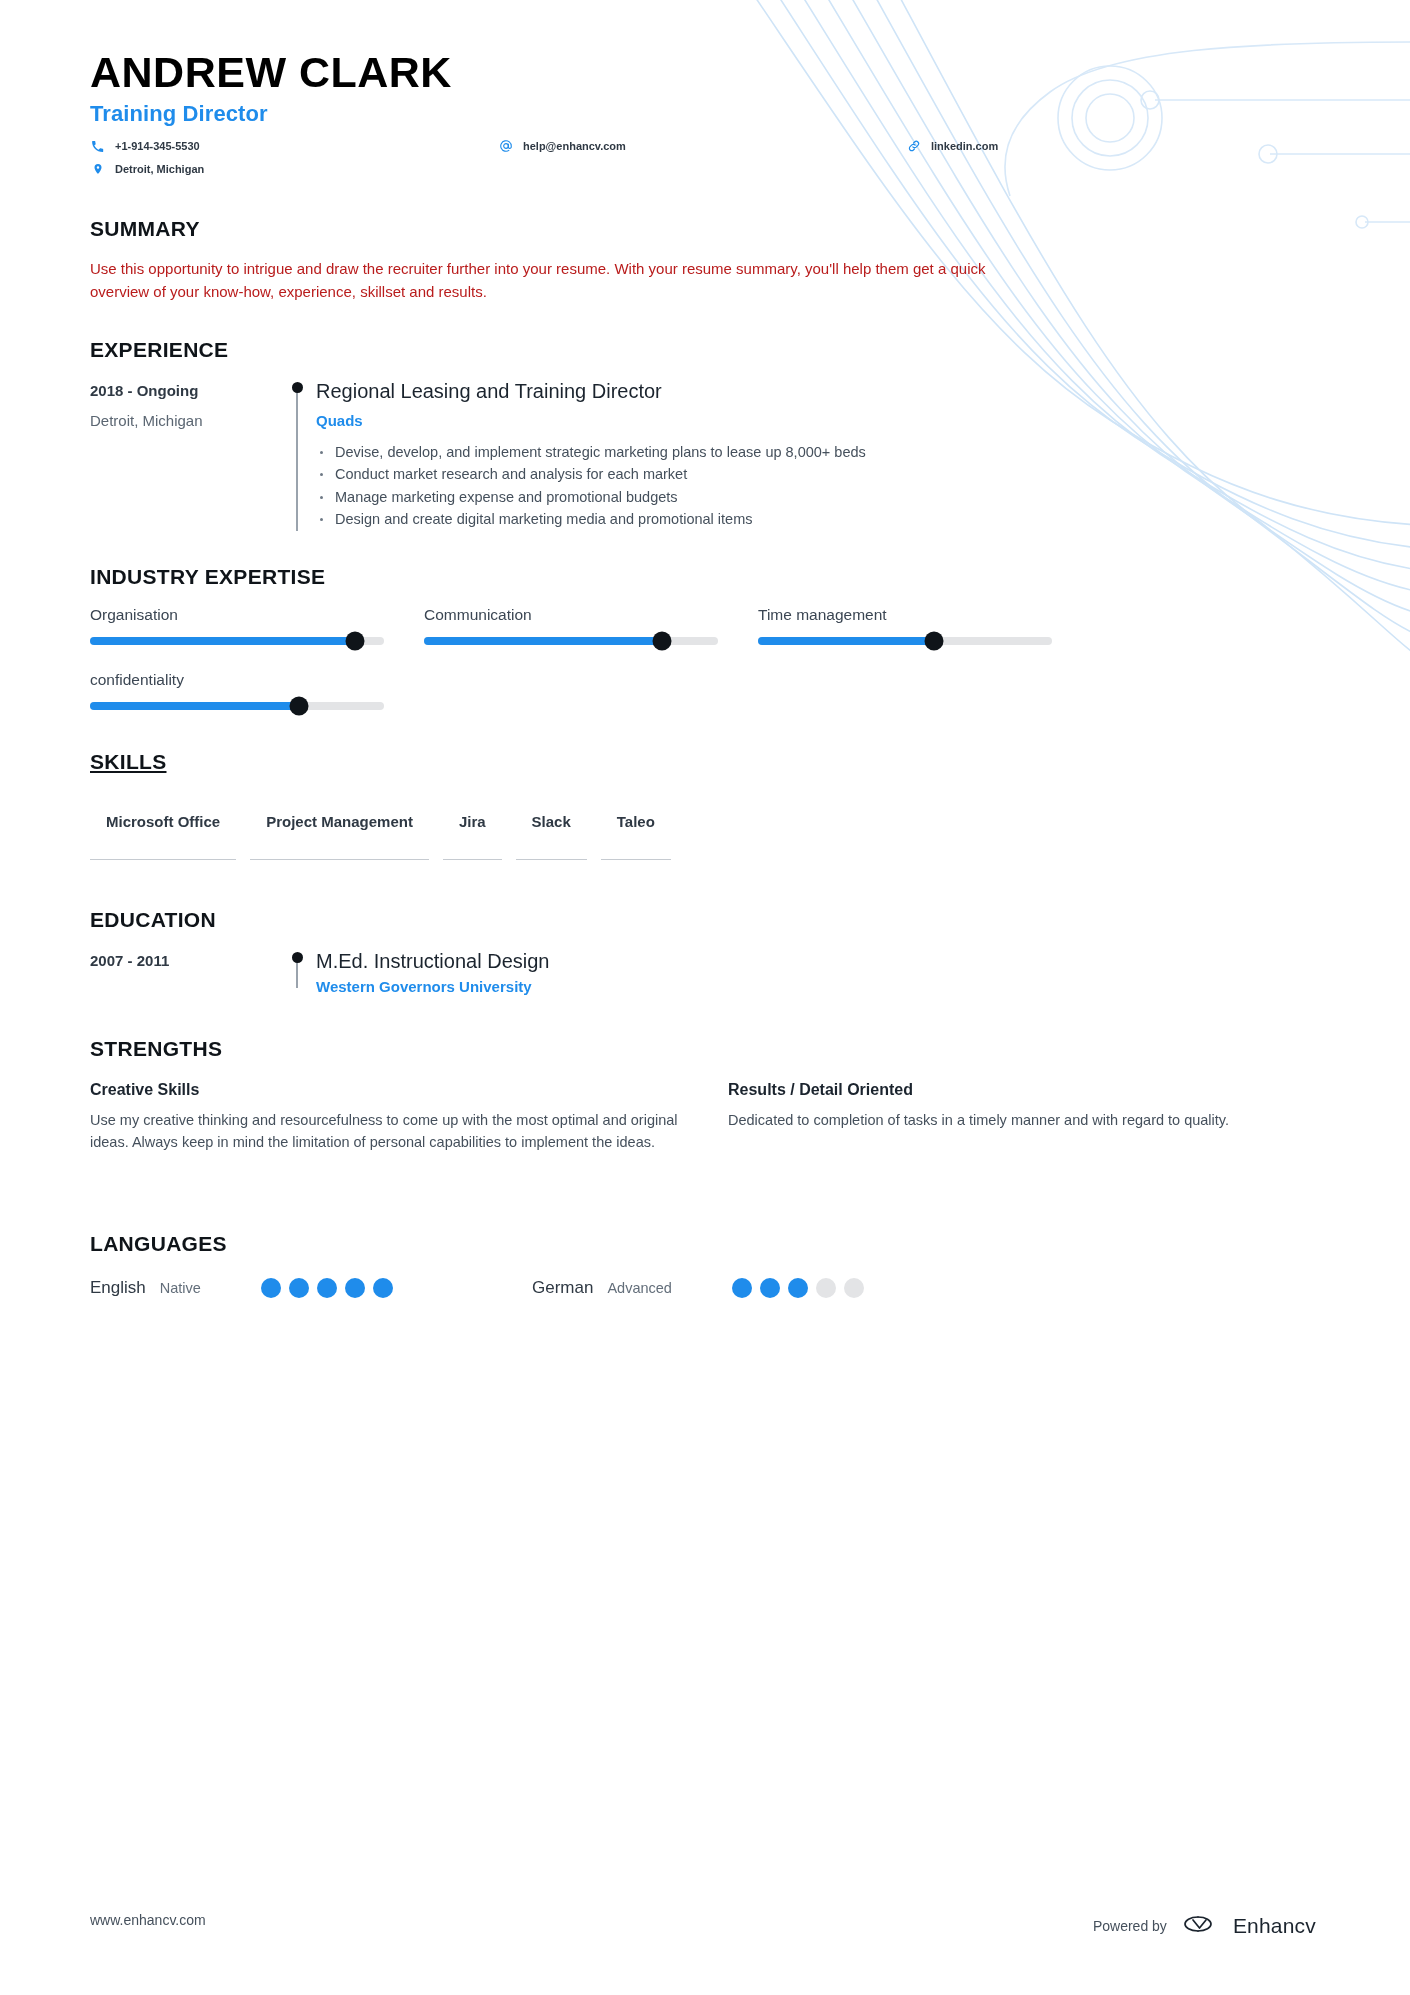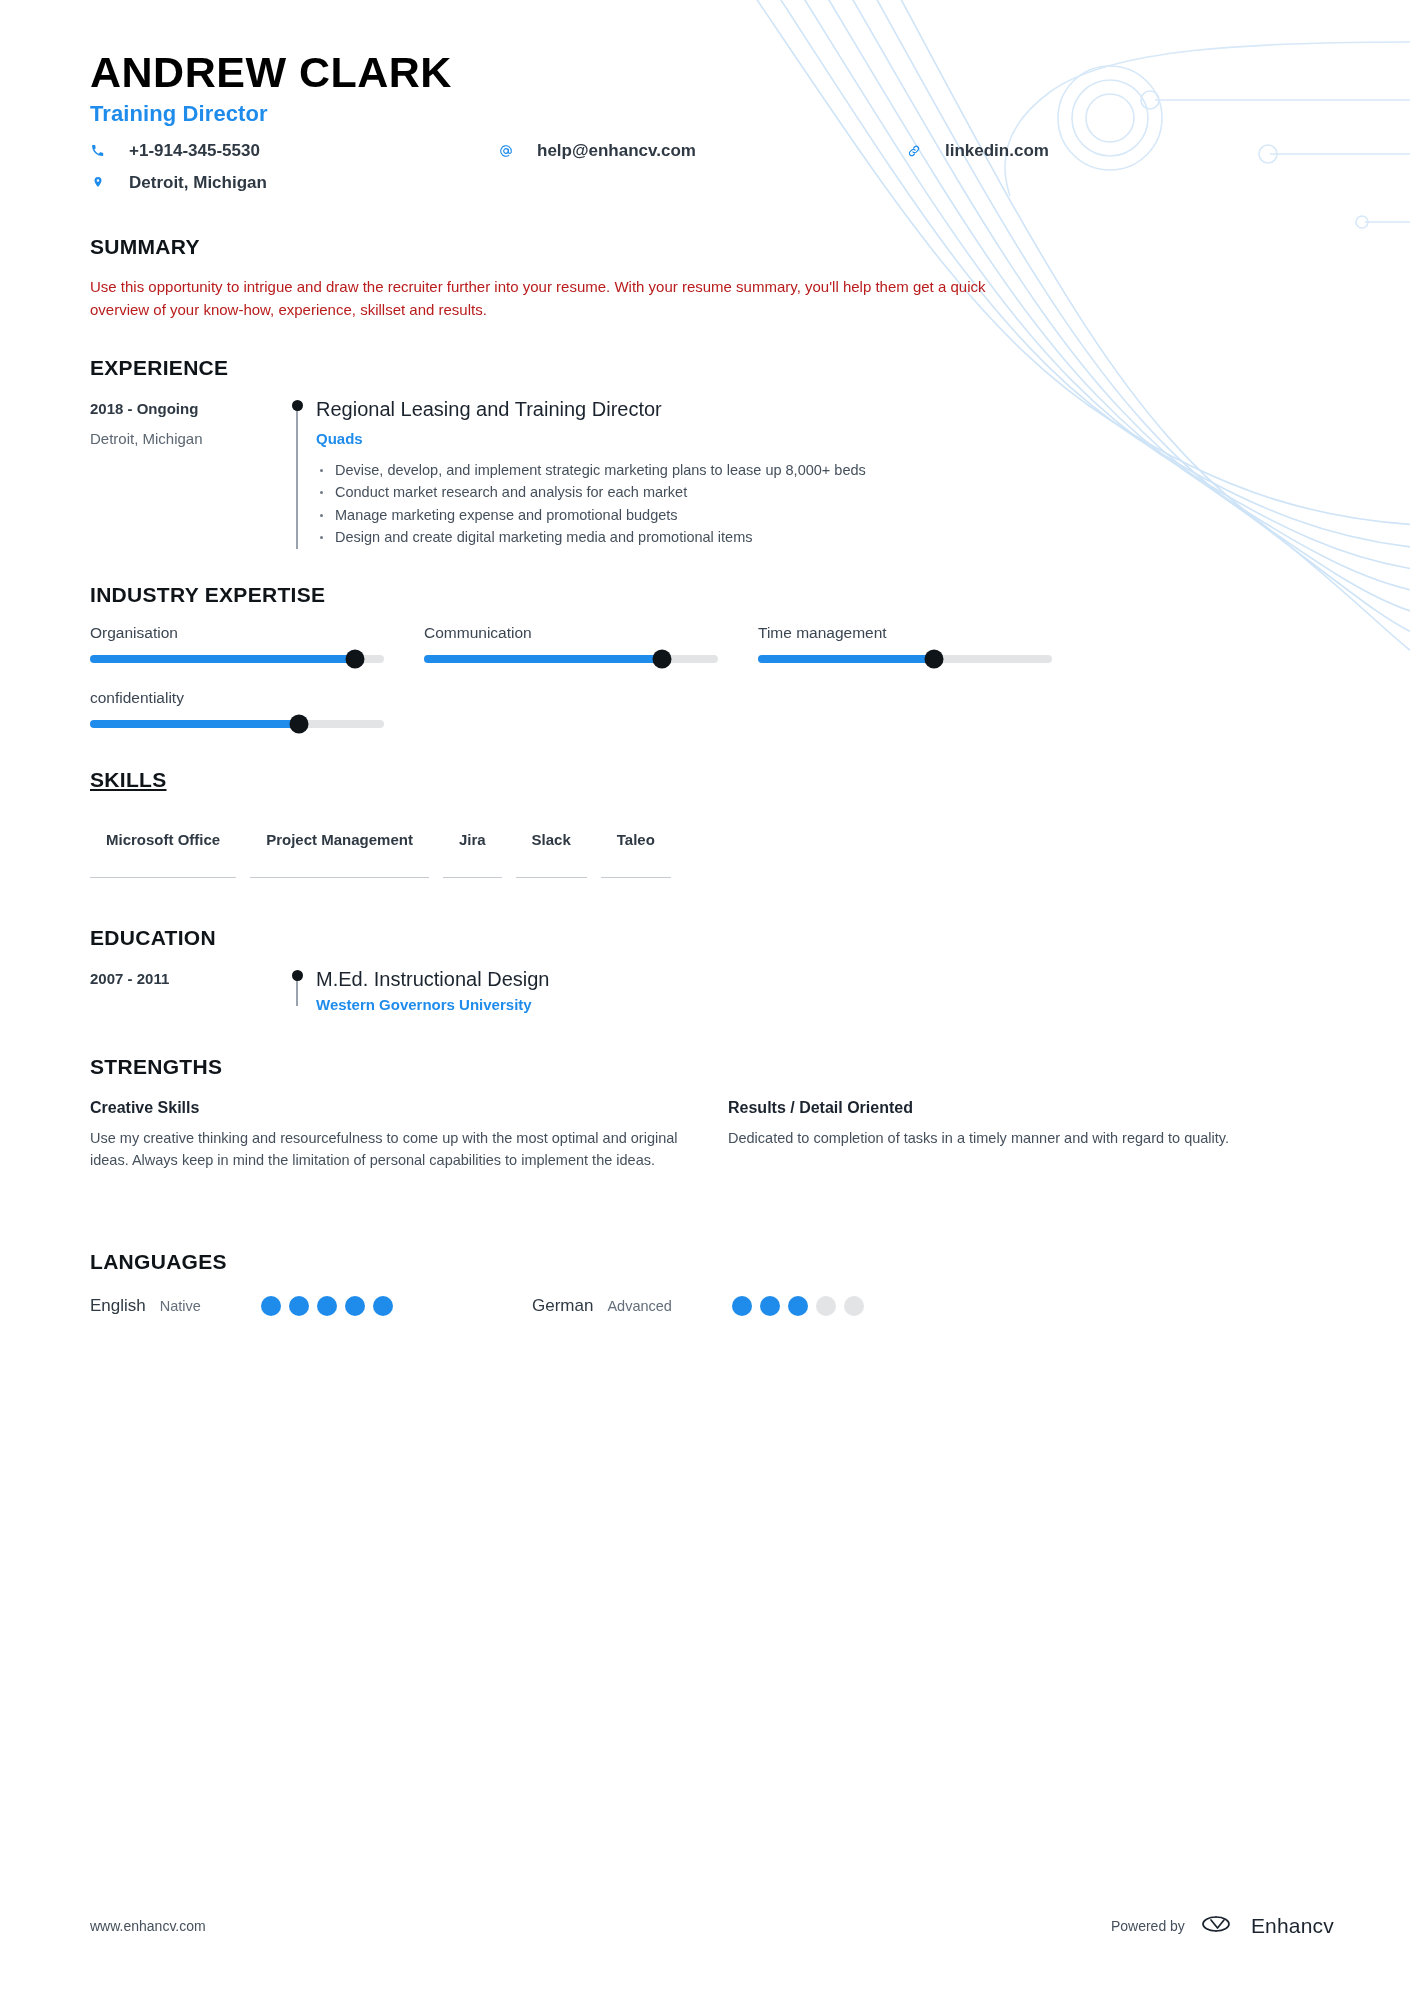--- a/index.html
+++ b/index.html
@@ -53,22 +53,22 @@
   #contact-grid {
     margin-top: 11px;
     display: grid;
     grid-template-columns: 408px 408px auto;
     row-gap: 6px;
   }
 
   .contact-item {
     display: flex;
     align-items: center;
-    gap: 24px;
-    font-size: 17px;
+    gap: 10px;
+    font-size: 11px;
     font-weight: 700;
     color: #2f3944;
     line-height: 1.5;
   }
 
   .contact-icon {
     color: #1f8ceb;
     display: inline-flex;
     align-items: center;
     justify-content: center;
@@ -248,24 +248,24 @@
   .lang-name { font-size: 17px; color: #2f3944; }
   .lang-level { font-size: 14.5px; color: #636e7a; margin-left: 14px; }
   .lang-dots { display: flex; gap: 8px; margin-left: 60px; }
   .dot { width: 20px; height: 20px; border-radius: 50%; background: #e3e4e6; }
   .dot.on { background: #1f8ceb; }
 
   
   #footer {
     position: absolute;
     left: 90px;
-    right: 76px;
+    right: 94px;
     bottom: 55px;
     display: flex;
-    align-items: center;
+    align-items: flex-start;
     justify-content: space-between;
     z-index: 2;
   }
   #footer-url { font-size: 14px; color: #45505c; }
   #footer-brand { display: flex; align-items: center; gap: 11px; }
   #powered-by { font-size: 14px; color: #45505c; }
   #brand-name { font-size: 21px; color: #1b242e; letter-spacing: 0.2px; }
 </style>
 </head>
 <body>

